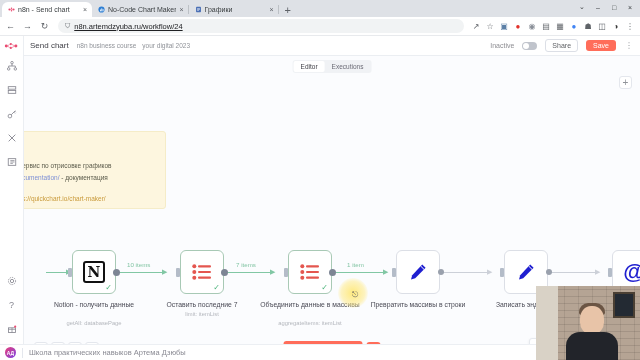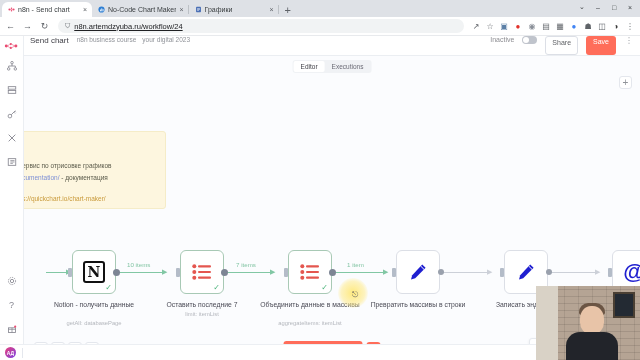--- a/index.html
+++ b/index.html
@@ -74,21 +74,21 @@
     background:linear-gradient(135deg,#e8407a,#7b3fe4); color:#fff;
     font-size:5px; display:flex; align-items:center; justify-content:center; font-weight:bold;
   }
 
   
   .canvaswrap { flex:1; position:relative; min-width:0; background:#fbfcfe; }
 
   
   .wfheader {
     position:absolute; top:0; left:0; right:0; height:20px; background:#ffffff;
-    border-bottom:1px solid #ebeef2; display:flex; 
+    border-bottom:1px solid #ebeef2; display:flex; align-items:center;
     padding:0 6px; gap:8px; z-index:5;
   }
   .wfname { font-size:8px; color:#3f3f46; font-weight:400; white-space:nowrap; }
   .wftags { display:flex; gap:6px; }
   .wftag { font-size:6.5px; color:#909399; white-space:nowrap; }
   .hdrspace { flex:1; }
   .inactlabel { font-size:7px; color:#8e8e93; }
   .toggle {
     width:15px; height:8px; border-radius:4px; background:#c0c4cc; position:relative; flex:none;
   }
@@ -534,16 +534,17 @@
       <div class="wc-door"></div>
       <div class="wc-frame"></div>
       <div class="wc-hair"></div>
       <div class="wc-head"></div>
       <div class="wc-body"></div>
     </div>
 
     <div class="banner">
       <div class="blogo">АД</div>
       <div class="bdiv"></div>
+      <div class="btext">Школа практических навыков Артема Дзюбы</div>
     </div>
 
   </div>
 </div>
 
 </body></html>

